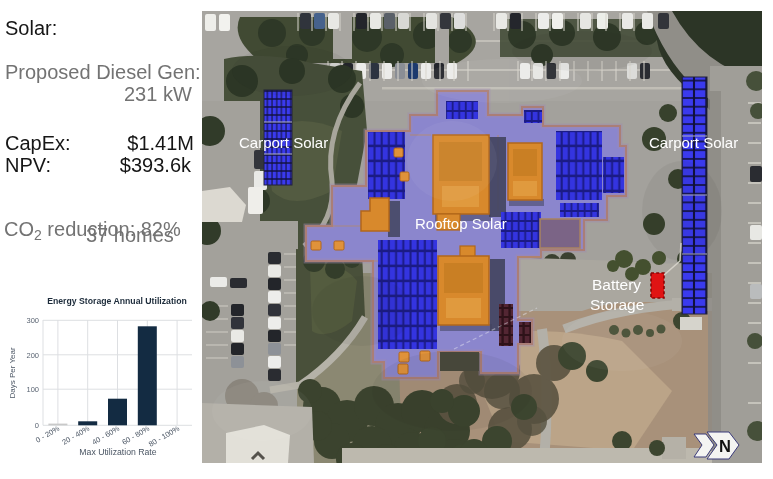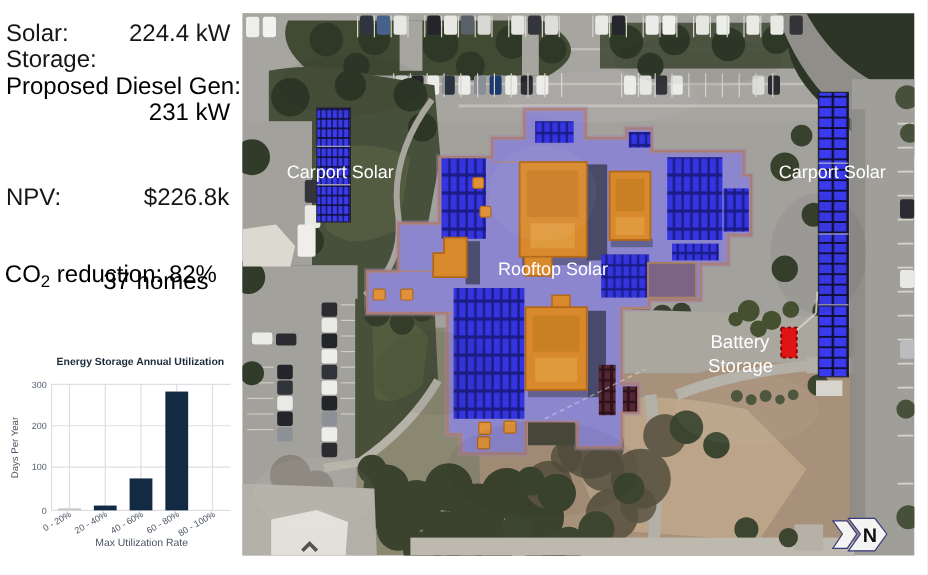--- a/index.html
+++ b/index.html
@@ -1,46 +1,46 @@
 <!DOCTYPE html>
 <html><head>
 <meta charset="utf-8">
 <style>
   html,body{margin:0;padding:0;background:#fff;}
   body{width:773px;height:479px;position:relative;overflow:hidden;
        font-family:"Liberation Sans",sans-serif;}
   .row{position:absolute;left:5px;width:188px;display:flex;
        justify-content:space-between;font-size:20px;color:#161616;
        white-space:nowrap;}
-  .ln{position:absolute;font-size:20px;color:#000000;white-space:nowrap;}
+  .ln{position:absolute;font-size:20px;color:#737373;white-space:nowrap;}
 </style>
 </head>
 <body>
 
 <div>
 
   <div class="row" style="top:17px;width:187px">
       <span>Solar:</span>
-      <span>224.4 kW</span>
     </div>
 
   <div class="row" style="top:39px;width:193px">
-      <span>Storage:</span>
     </div>
 
   <div class="ln" style="left:5px;top:61px">Proposed Diesel Gen:</div>
 
   <div class="ln" style="top:83px;left:124px">231 kW</div>
 
   <div class="row" style="top:132px;width:189px">
+      <span>CapEx:</span>
+      <span>$1.41M</span>
     </div>
 
   <div class="row" style="top:154px;width:186px">
       <span>NPV:</span>
-      <span>$226.8k</span>
+      <span>$393.6k</span>
     </div>
 
   <div class="ln" style="left:4px;top:218px">CO<span style="font-size:14px;vertical-align:-4px">2</span> reduction: 82%</div>
 
   <div class="ln" style="left:86px;top:224px">37 homes</div>
 </div>
 
 <svg style="position:absolute;left:5px;top:285px" width="195" height="192" viewBox="0 0 195 192">
 
   <text x="112" y="19" font-size="8.7" font-weight="bold" fill="#1c2b3a" text-anchor="middle">Energy Storage Annual Utilization</text>

